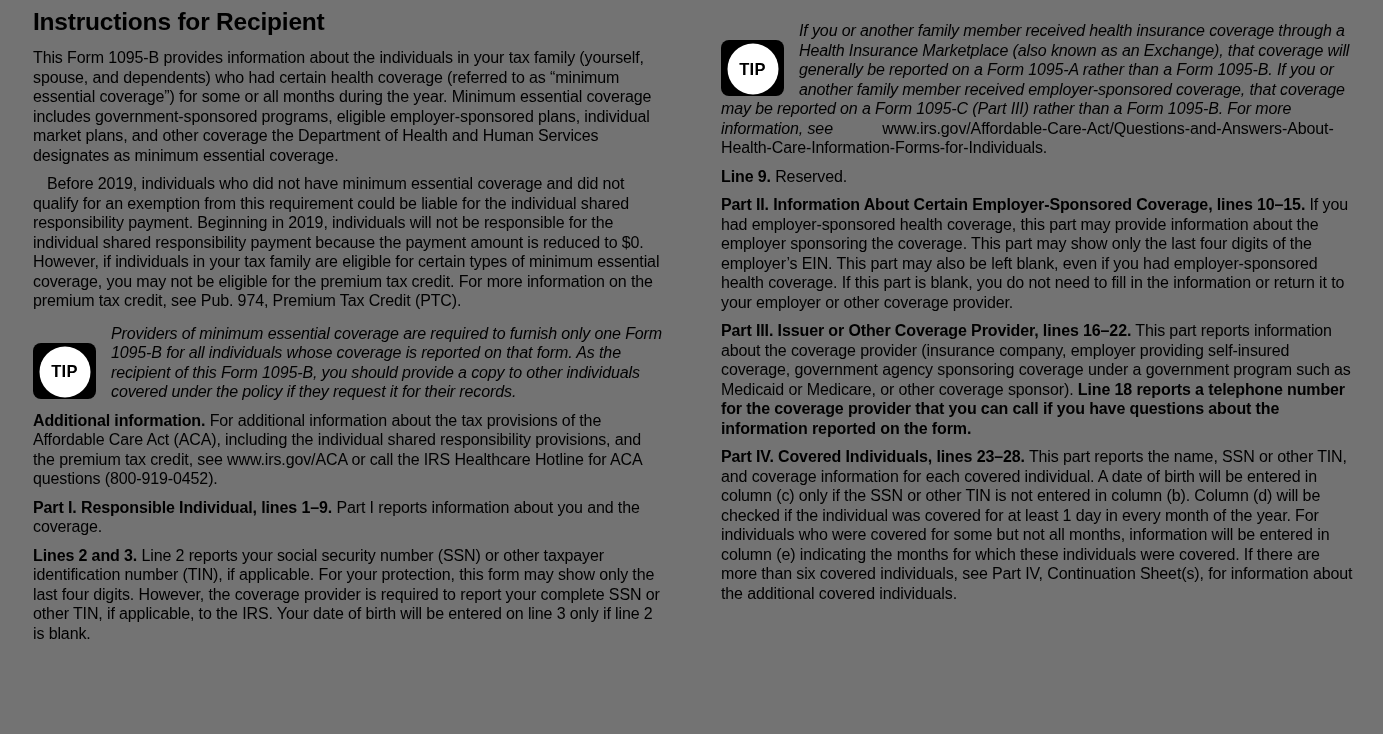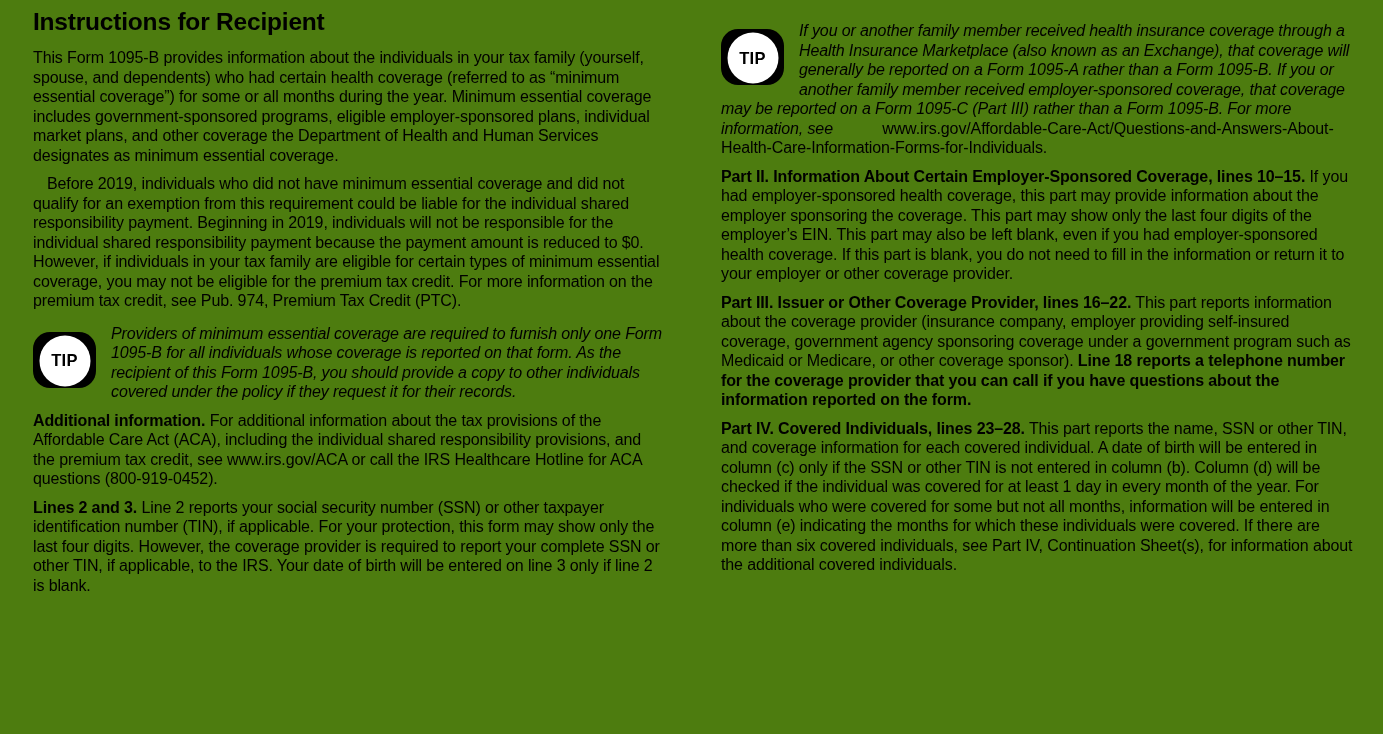--- a/index.html
+++ b/index.html
@@ -1,21 +1,21 @@
 <!DOCTYPE html>
 <html><head>
 <meta charset="utf-8">
 <style>
   html, body { margin: 0; padding: 0; background: #ffffff; }
   .page {
     position: relative;
     width: 1383px;
     height: 734px;
     box-sizing: border-box;
-    background: #4d7c0f;
+    background: #737373;
     color: #000000;
     font-family: "Liberation Sans", "DejaVu Sans", sans-serif;
     padding: 8px 28px 16px 33px;
     overflow: hidden;
   }
   .columns { display: flex; gap: 54px; }
   .col {
     width: 634px;
     flex: 0 0 auto;
     font-size: 16px;
@@ -32,23 +32,23 @@
   .para { margin: 0 0 9px 0; }
   .para.indent { text-indent: 14px; }
   .para.tip { font-style: italic; margin-top: 13px; }
   .run-bold { font-weight: bold; }
   .run-italic { }
   .run-upright { font-style: normal; margin-left: 45px; }
   .tip-icon {
     float: left;
     width: 63px;
     height: 56px;
-    margin: 8px 15px 0 0;
+    margin: 19px 15px 0 0;
     background: #000000;
-    border-radius: 17px;
+    border-radius: 8px;
     position: relative;
     font-style: normal;
   }
   .tip-circle {
     position: absolute;
     left: 50%;
     top: 52%;
     transform: translate(-50%, -50%);
     width: 51px;
     height: 51px;
@@ -73,26 +73,28 @@
     <div class="col">
       <h1 class="doc-heading">Instructions for Recipient</h1>
     <p class="para"><span class="run-normal">This Form 1095-B provides information about the individuals in your tax family (yourself, spouse, and dependents) who had certain health coverage (referred to as “minimum essential coverage”) for some or all months during the year. Minimum essential coverage includes government-sponsored programs, eligible employer-sponsored plans, individual market plans, and other coverage the Department of Health and Human Services designates as minimum essential coverage.</span></p>
         <p class="para indent"><span class="run-normal">Before 2019, individuals who did not have minimum essential coverage and did not qualify for an exemption from this requirement could be liable for the individual shared responsibility payment. Beginning in 2019, individuals will not be responsible for the individual shared responsibility payment because the payment amount is reduced to $0. However, if individuals in your tax family are eligible for certain types of minimum essential coverage, you may not be eligible for the premium tax credit. For more information on the premium tax credit, see Pub. 974, Premium Tax Credit (PTC).</span></p>
         <p class="para tip"><span class="tip-icon">
             <span class="tip-circle">
               <span class="tip-label">TIP</span>
             </span>
           </span><span class="run-normal">Providers of minimum essential coverage are required to furnish only one Form 1095-B for all individuals whose coverage is reported on that form. As the recipient of this Form 1095-B, you should provide a copy to other individuals covered under the policy if they request it for their records.</span></p>
         <p class="para"><span class="run-bold">Additional information.</span><span class="run-normal"> For additional information about the tax provisions of the Affordable Care Act (ACA), including the individual shared responsibility provisions, and the premium tax credit, see </span><span class="run-italic">www.irs.gov/ACA</span><span class="run-normal"> or call the IRS Healthcare Hotline for ACA questions (800-919-0452).</span></p>
+        <p class="para"><span class="run-bold">Part I. Responsible Individual, lines 1–9.</span><span class="run-normal"> Part I reports information about you and the coverage.</span></p>
         <p class="para"><span class="run-bold">Lines 2 and 3.</span><span class="run-normal"> Line 2 reports your social security number (SSN) or other taxpayer identification number (TIN), if applicable. For your protection, this form may show only the last four digits. However, the coverage provider is required to report your complete SSN or other TIN, if applicable, to the IRS. Your date of birth will be entered on line 3 only if line 2 is blank.</span></p>
       </div>
     <div class="col">
         <p class="para tip"><span class="tip-icon">
             <span class="tip-circle">
               <span class="tip-label">TIP</span>
             </span>
           </span><span class="run-normal">If you or another family member received health insurance coverage through a Health Insurance Marketplace (also known as an Exchange), that coverage will generally be reported on a Form 1095-A rather than a Form 1095-B. If you or another family member received employer-sponsored coverage, that coverage may be reported on a Form 1095-C (Part III) rather than a Form 1095-B. For more information, see </span><span class="run-upright">www.irs.gov/Affordable-Care-Act/Questions-and-Answers-About-Health-Care-Information-Forms-for-Individuals.</span></p>
+        <p class="para"><span class="run-bold">Line 9.</span><span class="run-normal"> Reserved.</span></p>
         <p class="para"><span class="run-bold">Part II. Information About Certain Employer-Sponsored Coverage, lines 10–15.</span><span class="run-normal"> If you had employer-sponsored health coverage, this part may provide information about the employer sponsoring the coverage. This part may show only the last four digits of the employer’s EIN. This part may also be left blank, even if you had employer-sponsored health coverage. If this part is blank, you do not need to fill in the information or return it to your employer or other coverage provider.</span></p>
         <p class="para"><span class="run-bold">Part III. Issuer or Other Coverage Provider, lines 16–22.</span><span class="run-normal"> This part reports information about the coverage provider (insurance company, employer providing self-insured coverage, government agency sponsoring coverage under a government program such as Medicaid or Medicare, or other coverage sponsor). </span><span class="run-bold">Line 18 reports a telephone number for the coverage provider that you can call if you have questions about the information reported on the form.</span></p>
         <p class="para"><span class="run-bold">Part IV. Covered Individuals, lines 23–28.</span><span class="run-normal"> This part reports the name, SSN or other TIN, and coverage information for each covered individual. A date of birth will be entered in column (c) only if the SSN or other TIN is not entered in column (b). Column (d) will be checked if the individual was covered for at least 1 day in every month of the year. For individuals who were covered for some but not all months, information will be entered in column (e) indicating the months for which these individuals were covered. If there are more than six covered individuals, see Part IV, Continuation Sheet(s), for information about the additional covered individuals.</span></p>
       </div>
   </div>
 </div>
 
 </body></html>

